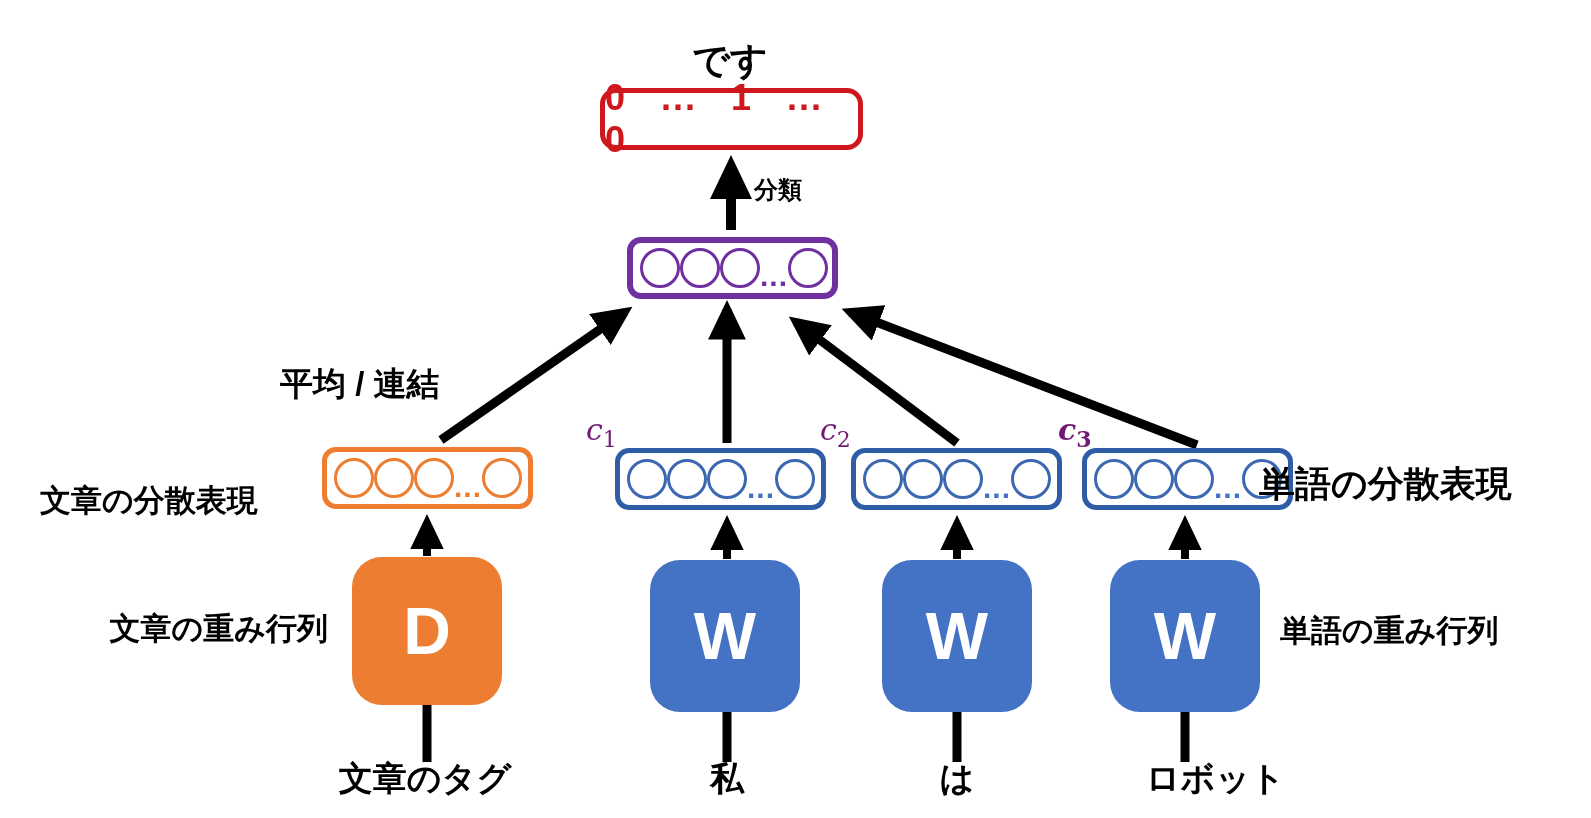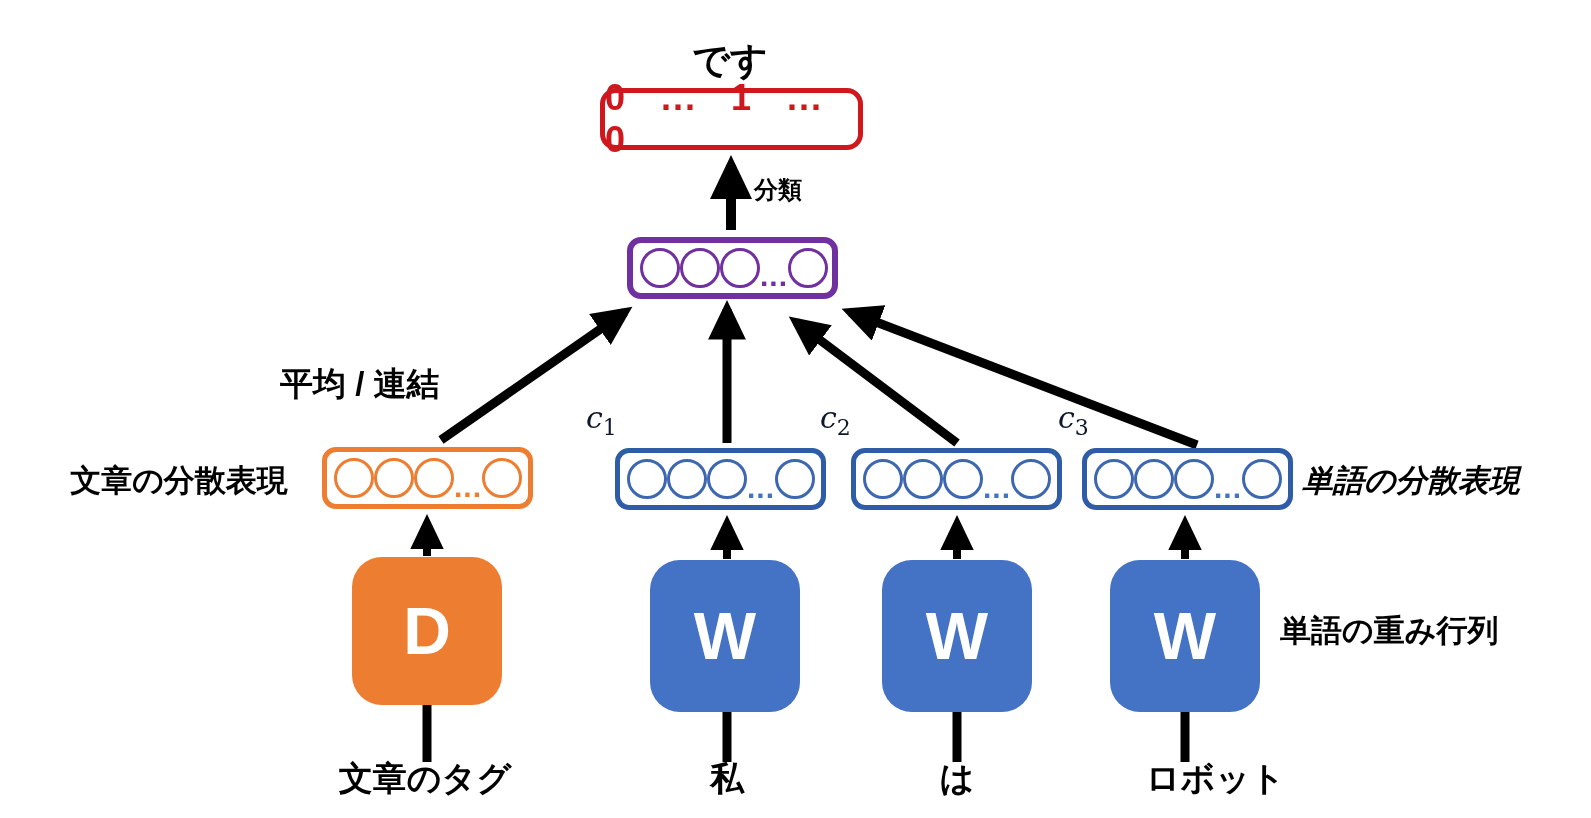--- a/index.html
+++ b/index.html
@@ -52,33 +52,33 @@
   .vb-orange .circle{border:3px solid #ED7D31;}
   .vb-orange .dots{color:#ED7D31;}
   .vb-blue{top:448px;border:5px solid #2E5CA6;}
   .vb-blue .circle{border:3px solid #3D68B1;}
   .vb-blue .dots{color:#4472C4;}
   .vb-blue.b1{left:615px;}
   .vb-blue.b2{left:851px;}
   .vb-blue.b3{left:1082px;}
 
   .merge{left:280px;top:342px;font-size:33px;margin-top:20px;}
-  .doc-vec{left:40px;top:460px;width:278px;text-align:center;font-size:31px;font-family:Liberation Mono, monospace;}
-  .word-vec{left:1302px;top:460px;font-size:31px;font-style:italic;}
+  .doc-vec{left:40px;top:480px;width:278px;text-align:left;font-size:31px;font-family:Liberation Mono, monospace;}
+  .word-vec{left:1259px;top:460px;font-size:36px;}
 
   
   .c-label{
-    position:absolute;top:400px;
+    position:absolute;top:412px;
     font-family:"DejaVu Serif",serif;font-style:italic;font-weight:normal;
-    font-size:30px;color:#0f172a;
+    font-size:30px;color:#701a75;
   }
   .c-label sub{font-size:22px;font-style:normal;line-height:0;}
   .c1{left:586px;}
   .c2{left:820px;}
-  .c3{left:1058px;}
+  .c3{left:1058px;font-weight:bold;}
 
   
   .matrix-box{
     position:absolute;width:150px;border-radius:30px;
     display:flex;align-items:center;justify-content:center;
     color:#fff;font-weight:bold;font-size:66px;
   }
   .mb-d{left:352px;top:557px;height:148px;background:#ED7D31;}
   .mb-w{top:560px;height:152px;background:#4472C4;}
   .mb-w.w1{left:650px;}
@@ -165,20 +165,21 @@
     </div>
   <div class="vector-box vb-blue b3">
       <span class="circle"></span>
       <span class="circle"></span>
       <span class="circle"></span>
       <span class="dots">...</span>
       <span class="circle"></span>
     </div>
   <div class="label word-vec">単語の分散表現</div>
 
+  <div class="label doc-mat">文章の重み行列</div>
   <div class="matrix-box mb-d">
     <span>D</span>
   </div>
   <div class="matrix-box mb-w w1">
     <span>W</span>
   </div>
   <div class="matrix-box mb-w w2">
     <span>W</span>
   </div>
   <div class="matrix-box mb-w w3">

